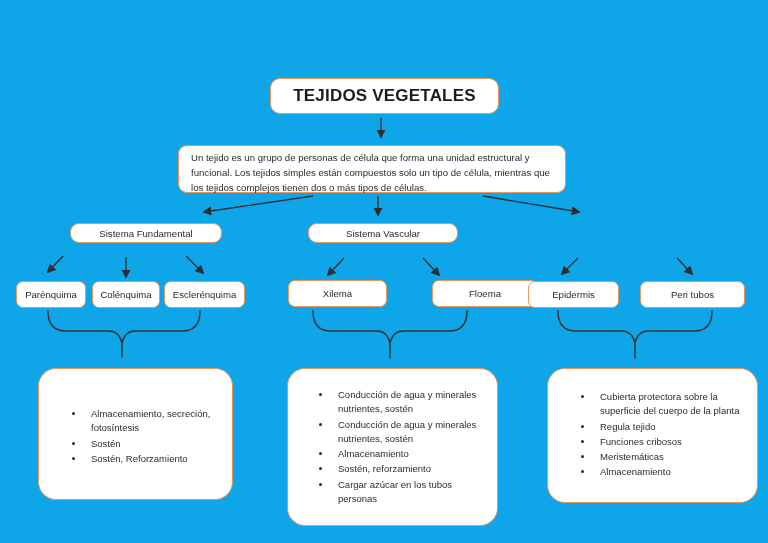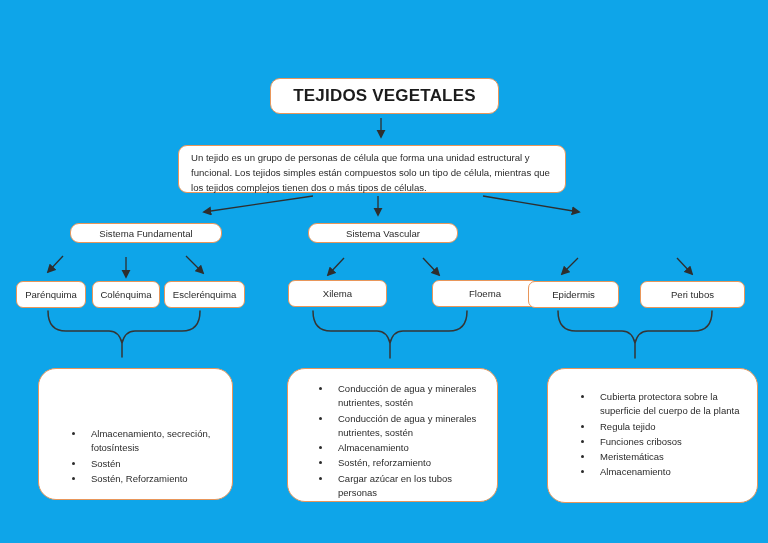--- a/index.html
+++ b/index.html
@@ -56,22 +56,22 @@
     align-items: flex-start;
     justify-content: flex-start;
   }
   .list-node ul {
     list-style: disc;
     margin: 0;
     padding-left: 16px;
     line-height: 1.5;
   }
   .list-node li { margin-bottom: 1px; padding-left: 6px; }
-  .l1 { left: 38px;  width: 195px; height: 132px; padding: 58px 14px 0 30px; }
-  .l2 { left: 287px; width: 211px; height: 134px; padding: 19px 10px 0 28px; align-items: flex-end; }
+  .l1 { left: 38px;  width: 195px; height: 132px; padding: 38px 14px 0 30px; }
+  .l2 { left: 287px; width: 211px; height: 158px; padding: 19px 10px 0 28px; }
   .l3 { left: 547px; width: 211px; height: 135px; padding: 21px 10px 16px 30px; }
   .b1 { left: 70px;  width: 152px; }
   .b2 { left: 308px; width: 150px; }
   .b3 { left: 543px; width: 152px; }
   .c1 { left: 16px;  top: 281px; width: 70px; }
   .c2 { left: 92px;  top: 281px; width: 68px; }
   .c3 { left: 164px; top: 281px; width: 81px; }
   .c4 { left: 288px; top: 280px; width: 99px; }
   .c5 { left: 396px; top: 280px; width: 106px; margin-left: 36px; }
   .c6 { left: 528px; top: 281px; width: 91px; }

